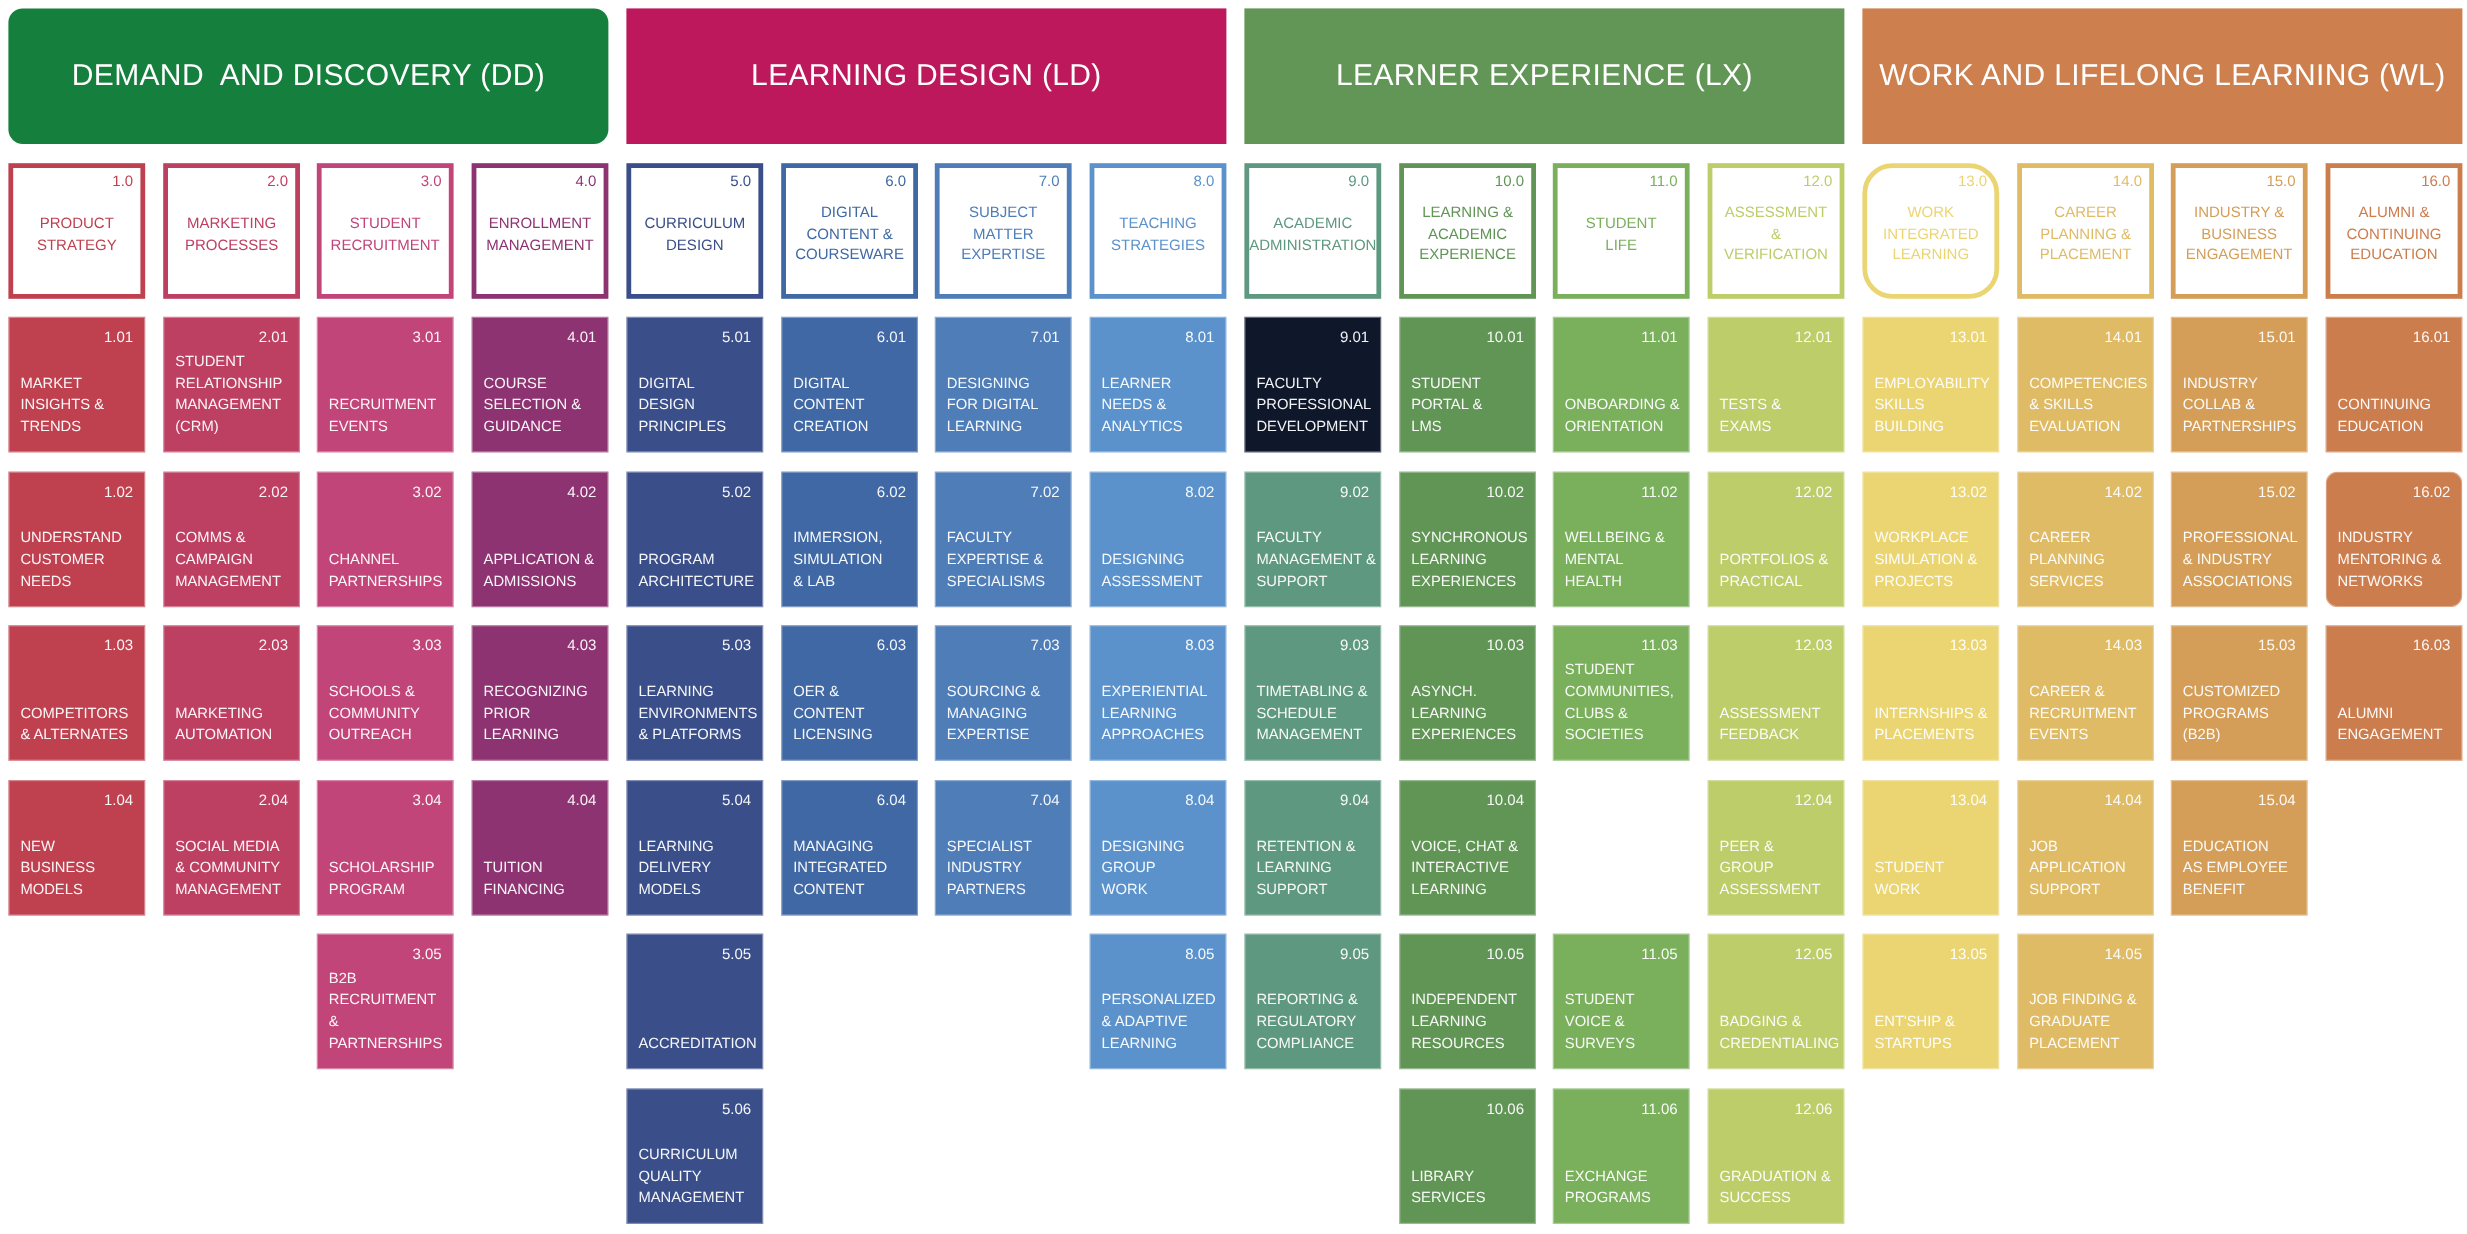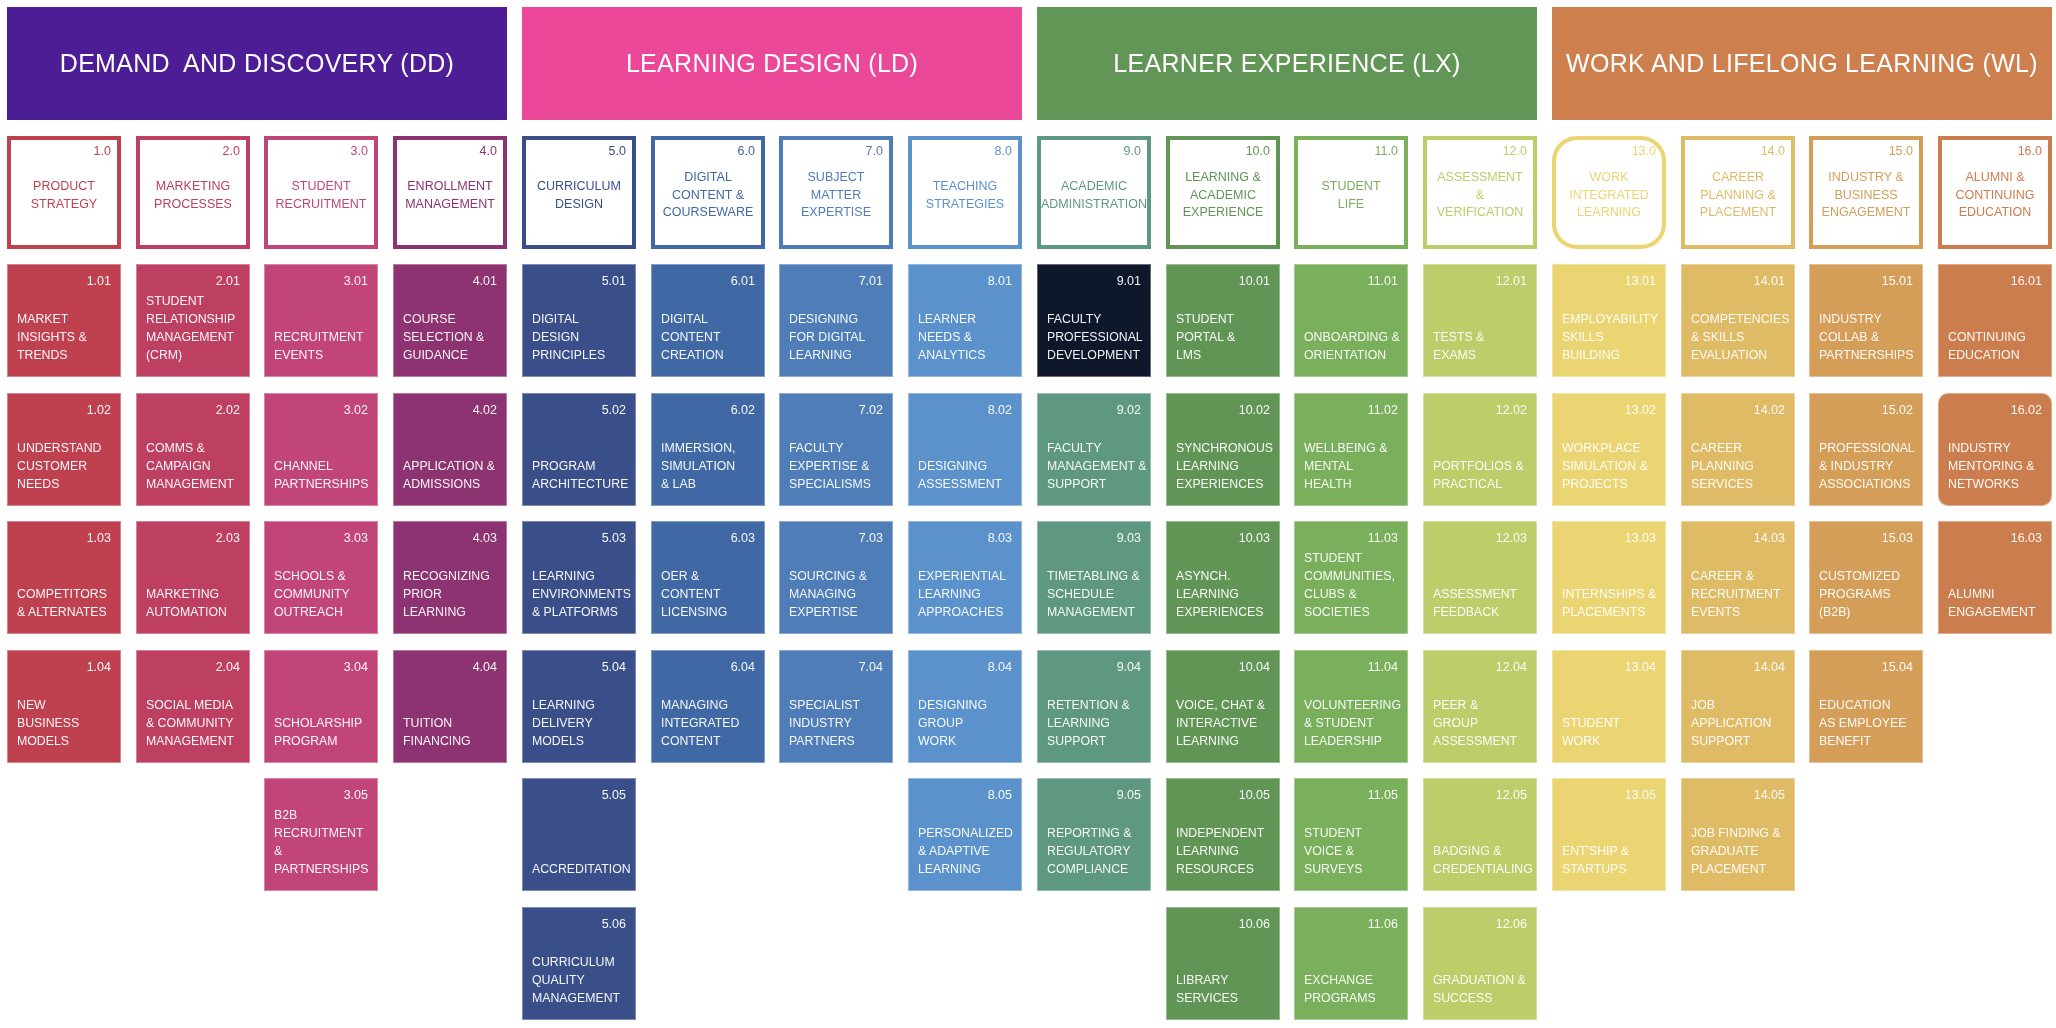--- a/index.html
+++ b/index.html
@@ -18,21 +18,21 @@
   .tile { position: absolute; width: 114px; height: 113px; box-sizing: border-box;
           color: #fff; border: 1px solid rgba(255,255,255,0.35); }
   .tile .code { position: absolute; right: 9px; top: 9px; font-size: 12.5px; opacity: 0.95; }
   .tile .label { position: absolute; left: 9px; right: 3px; bottom: 12px;
                  font-size: 12.3px; line-height: 18px; white-space: pre-line; opacity: 0.95; }
 </style>
 </head>
 <body>
 
 <div id="map">
-    <div class="domain" style="left: 7px; background: #4c1d95;">DEMAND  AND DISCOVERY (DD)</div>
+    <div class="domain" style="left: 7px; background: #15803d; border-radius: 12px;">DEMAND  AND DISCOVERY (DD)</div>
     <div class="l1" style="left: 7px; border-color: rgb(191, 65, 80); color: rgb(191, 65, 80);">
       <span class="code">1.0</span>
       <span class="label" style="white-space: pre-line;">PRODUCT
 STRATEGY</span>
     </div>
     <div class="tile" style="left: 7px; top: 264px; background: rgb(191, 65, 80);">
       <span class="code">1.01</span>
       <span class="label">MARKET
 INSIGHTS &amp;
 TRENDS</span>
@@ -135,21 +135,21 @@
       <span class="code">4.03</span>
       <span class="label">RECOGNIZING
 PRIOR
 LEARNING</span>
     </div>
     <div class="tile" style="left: 393px; top: 650px; background: rgb(142, 51, 113);">
       <span class="code">4.04</span>
       <span class="label">TUITION
 FINANCING</span>
     </div>
-    <div class="domain" style="left: 522px; background: #ec4899;">LEARNING DESIGN (LD)</div>
+    <div class="domain" style="left: 522px; background: #be185d;">LEARNING DESIGN (LD)</div>
     <div class="l1" style="left: 522px; border-color: rgb(58, 79, 138); color: rgb(58, 79, 138);">
       <span class="code">5.0</span>
       <span class="label" style="white-space: pre-line;">CURRICULUM
 DESIGN</span>
     </div>
     <div class="tile" style="left: 522px; top: 264px; background: rgb(58, 79, 138);">
       <span class="code">5.01</span>
       <span class="label">DIGITAL
 DESIGN
 PRINCIPLES</span>
@@ -368,26 +368,20 @@
 MENTAL
 HEALTH</span>
     </div>
     <div class="tile" style="left: 1294px; top: 521px; background: rgb(122, 175, 92);">
       <span class="code">11.03</span>
       <span class="label">STUDENT
 COMMUNITIES,
 CLUBS &amp;
 SOCIETIES</span>
     </div>
-    <div class="tile" style="left: 1294px; top: 650px; background: rgb(122, 175, 92);">
-      <span class="code">11.04</span>
-      <span class="label">VOLUNTEERING
-&amp; STUDENT
-LEADERSHIP</span>
-    </div>
     <div class="tile" style="left: 1294px; top: 778px; background: rgb(122, 175, 92);">
       <span class="code">11.05</span>
       <span class="label">STUDENT
 VOICE &amp;
 SURVEYS</span>
     </div>
     <div class="tile" style="left: 1294px; top: 907px; background: rgb(122, 175, 92);">
       <span class="code">11.06</span>
       <span class="label">EXCHANGE
 PROGRAMS</span>

